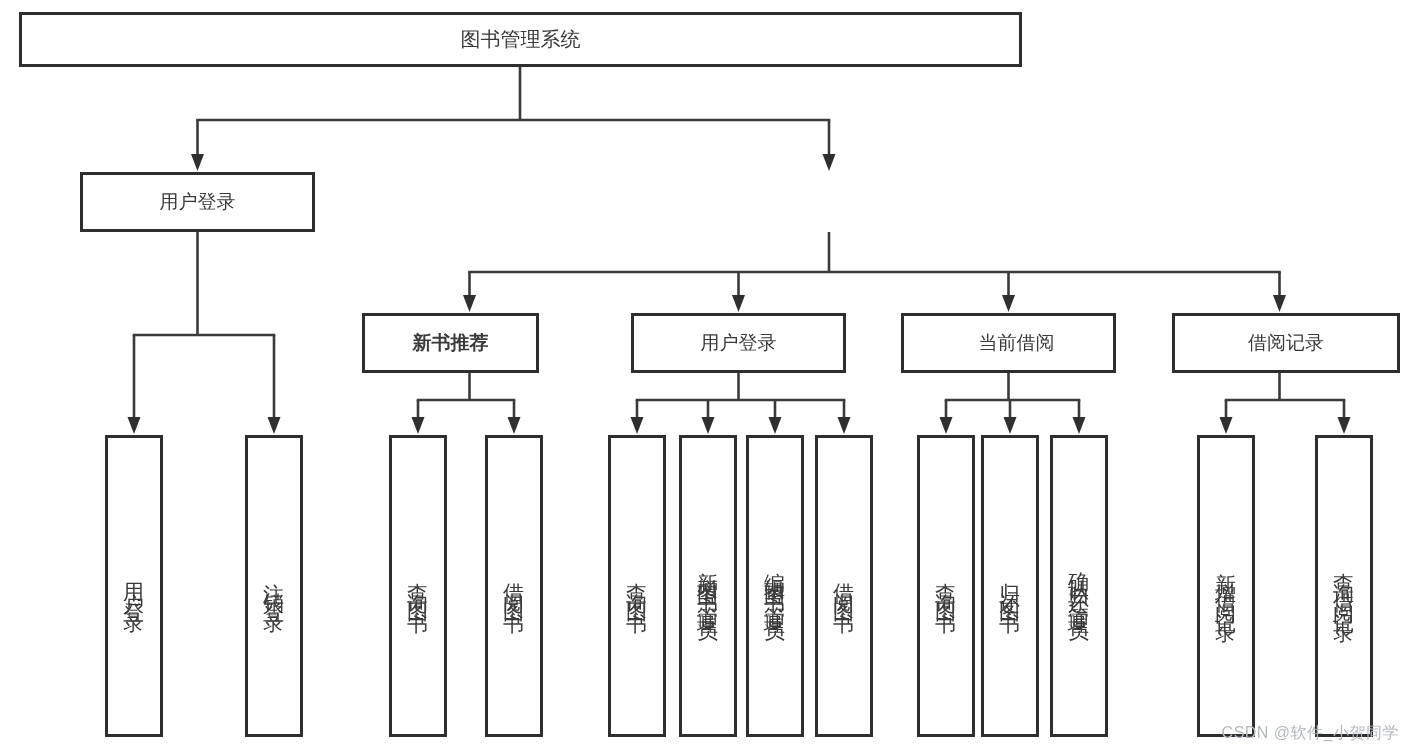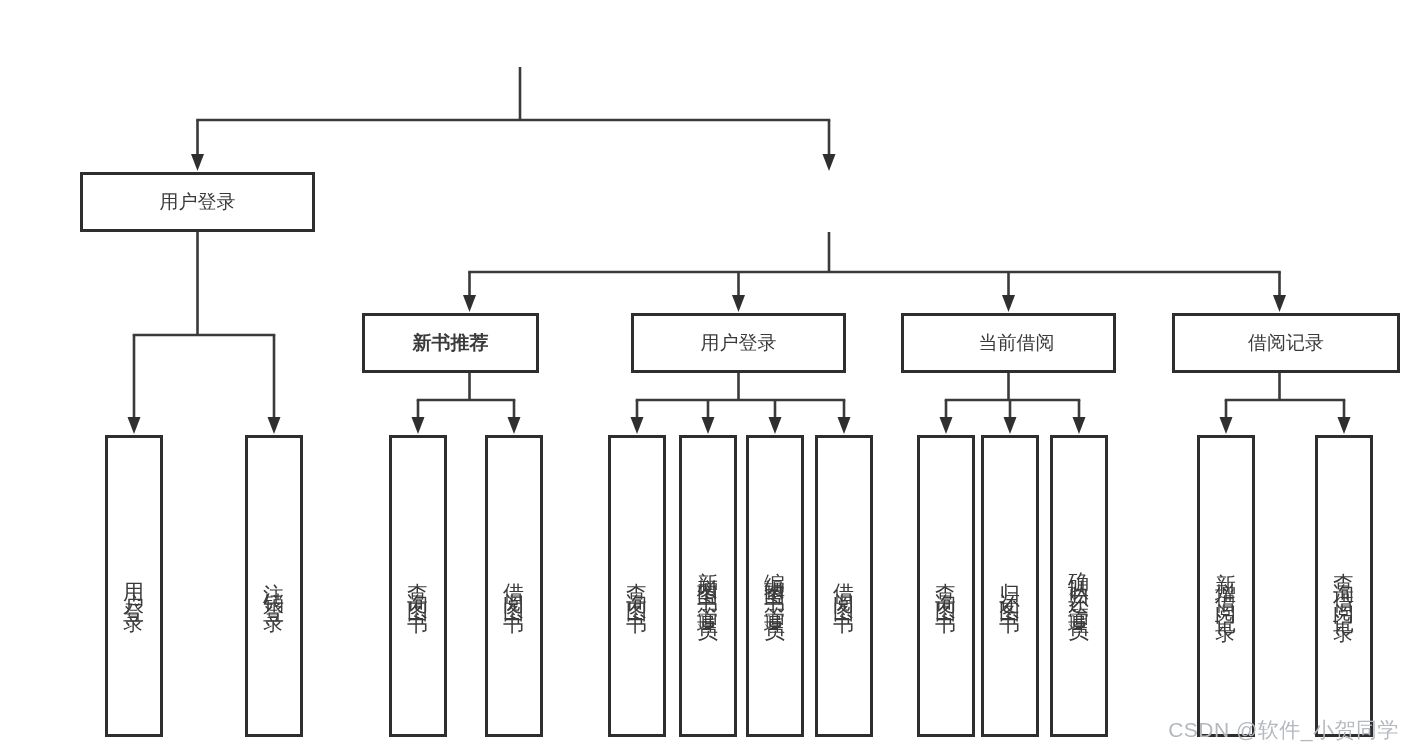--- a/index.html
+++ b/index.html
@@ -62,21 +62,21 @@
   .lf-a1 { left: 105px; }  .lf-a2 { left: 245px; }
   .lf-b1 { left: 389px; }  .lf-b2 { left: 485px; }
   .lf-c1 { left: 608px; }  .lf-c2 { left: 679px; }
   .lf-c3 { left: 746px; }  .lf-c4 { left: 815px; }
   .lf-d1 { left: 917px; }  .lf-d2 { left: 981px; }  .lf-d3 { left: 1050px; }
   .lf-e1 { left: 1197px; } .lf-e2 { left: 1315px; }
   .watermark {
     position: absolute;
     right: 6px;
     bottom: 3px;
-    font-size: 21px;
+    font-size: 16px;
     color: #b4b8bf;
     z-index: 3;
     letter-spacing: 0.5px;
   }
 </style>
 </head>
 <body>
 
 <div class="stage">
 
@@ -153,20 +153,21 @@
       <polygon points="768.5,417 781.5,417 775,434"></polygon>
       <polygon points="837.5,417 850.5,417 844,434"></polygon>
       <polygon points="939.5,417 952.5,417 946,434"></polygon>
       <polygon points="1003.5,417 1016.5,417 1010,434"></polygon>
       <polygon points="1072.5,417 1085.5,417 1079,434"></polygon>
       <polygon points="1219.5,417 1232.5,417 1226,434"></polygon>
       <polygon points="1337.5,417 1350.5,417 1344,434"></polygon>
     </g>
   </svg>
 
+  <div class="node node-root">图书管理系统</div>
 
   <div class="node node-l2 node-login">用户登录</div>
 
   <div class="node node-l3 node-newbooks">新书推荐</div>
   <div class="node node-l3 node-borrow">用户登录</div>
   <div class="node node-l3 node-current">当前借阅</div>
   <div class="node node-l3 node-records">借阅记录</div>
 
   <div class="leaf lf-a1">
     <span class="vtext">用户登录</span>

